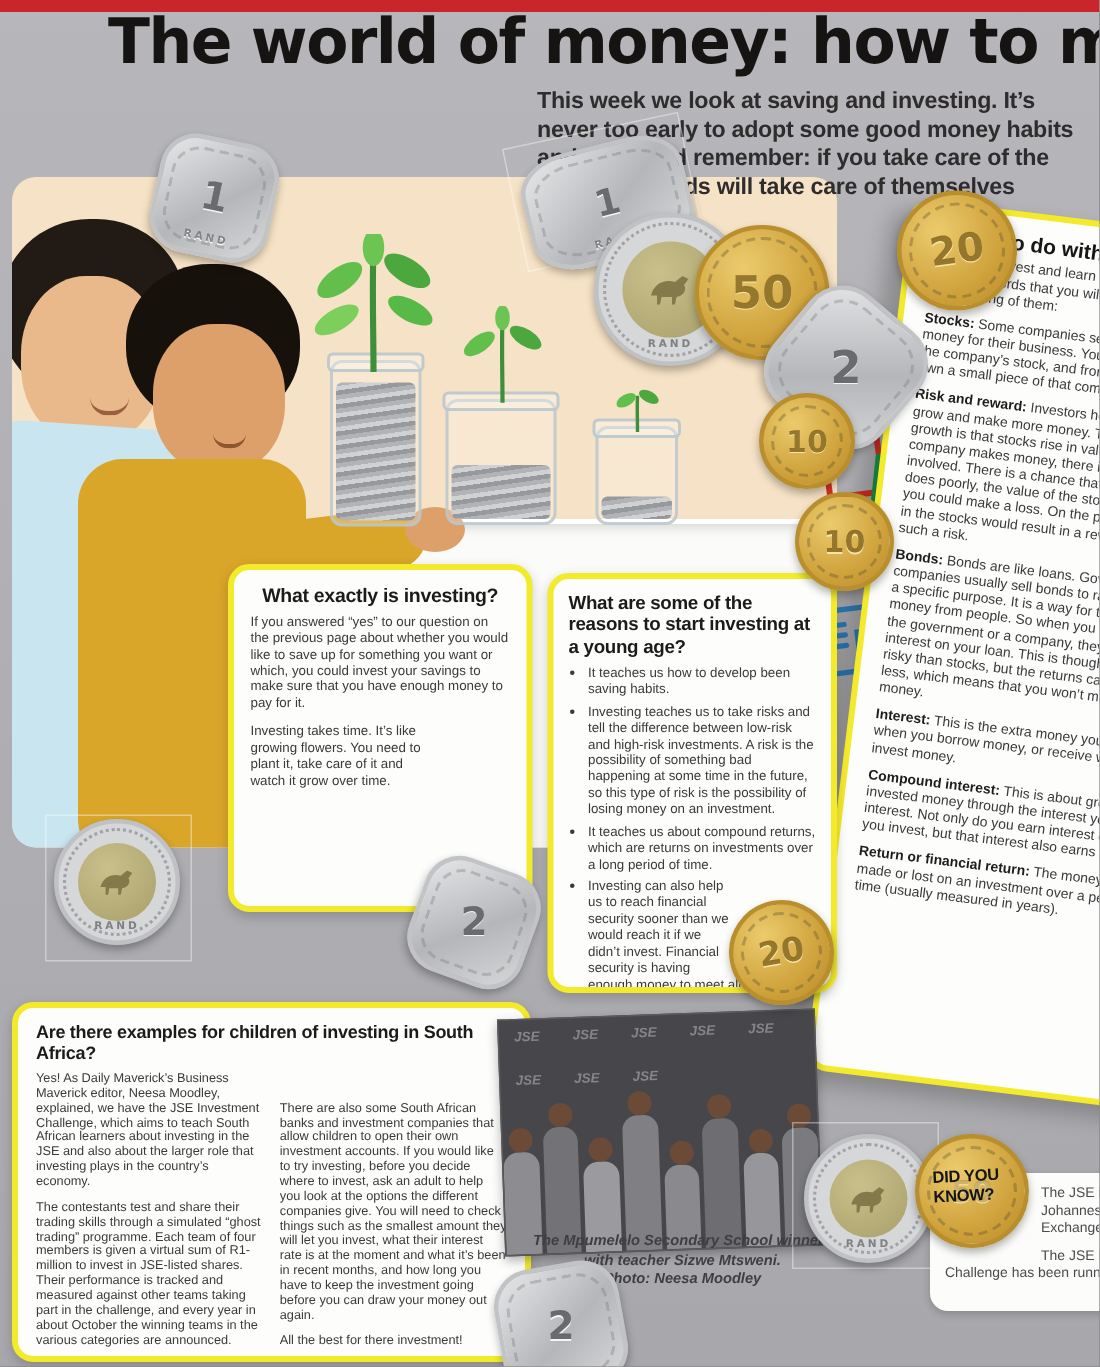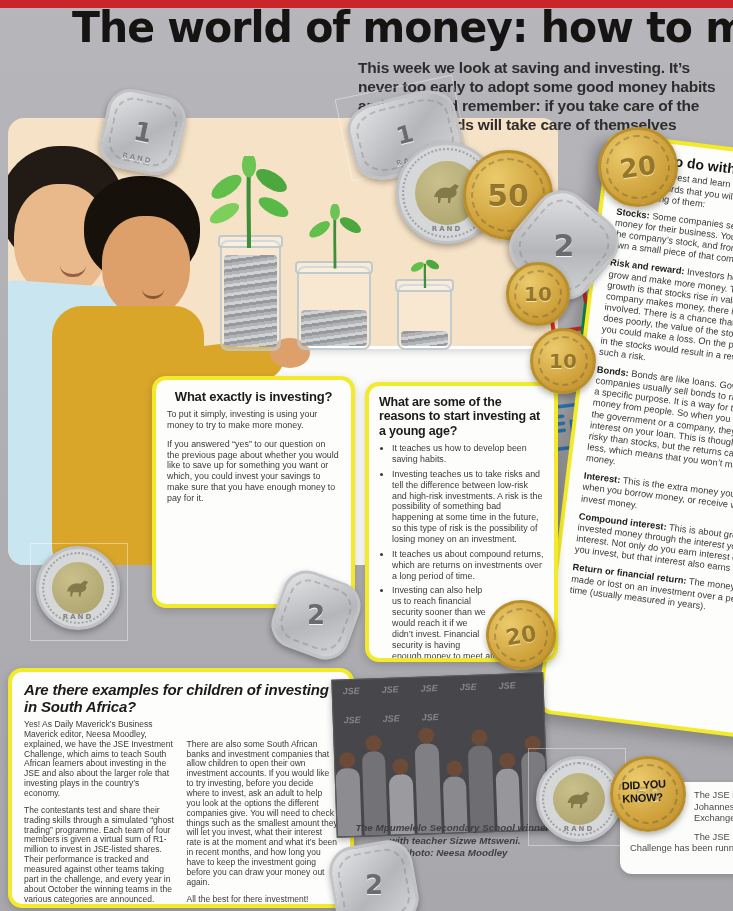--- a/index.html
+++ b/index.html
@@ -54,21 +54,21 @@
   .box-investing h3{font-size:13px;text-align:center;}
   .box-investing p{margin:0 0 8px 0;font-size:8.9px;line-height:1.22;color:#3a3a3c;}
   .box-reasons{left:365px;top:382px;width:193px;height:280px;padding:9px 10px;box-sizing:border-box;}
   .box-reasons h3{font-size:12.5px;line-height:1.15;}
   .box-reasons ul{margin:4px 0 0 0;padding-left:13px;}
   .box-reasons li{font-size:8.9px;line-height:1.22;color:#3a3a3c;margin-bottom:4px;}
   .spacer-coin{float:right;width:56px;height:52px;margin:6px -4px 0 4px;}
   .spacer-r2{float:right;width:52px;height:46px;margin:8px -6px 0 4px;}
 
   .box-examples{left:8px;top:668px;width:346px;height:240px;padding:9px 12px;box-sizing:border-box;}
-  .box-examples h3{font-size:15px;font-style:italic;}
+  .box-examples h3{font-size:12px;}
   .cols{display:flex;gap:11px;align-items:flex-end;}
   .cols .col{flex:1;}
   .cols p{margin:0 0 7px 0;font-size:8.5px;line-height:1.16;color:#3a3a3c;}
 
   
   .words-panel{left:608px;top:132px;width:240px;height:585px;
         background:#fdfdfc;border:4px solid #f3ea2b;border-radius:14px;
         transform:rotate(7deg);transform-origin:top left;z-index:12;
         box-shadow:-12px 8px 14px rgba(0,0,0,.22);
         padding:10px 14px;box-sizing:border-box;overflow:hidden;}
@@ -169,22 +169,22 @@
     </svg>
     <svg class="plant plant3" viewBox="0 0 100 90">
       <path d="M50 90 C50 66 49 48 50 26" stroke="#3f8f3a" stroke-width="6" fill="none"></path>
       <ellipse cx="30" cy="34" rx="19" ry="10" fill="#63bf4c" transform="rotate(-30 30 34)"></ellipse>
       <ellipse cx="70" cy="28" rx="19" ry="10" fill="#4ca83e" transform="rotate(28 70 28)"></ellipse>
     </svg>
   </div>
 
   <div class="abs ybox box-investing">
     <h3>What exactly is investing?</h3>
-    <p>To put it simply, investing is using your money to try to make more money.</p>
     <p>If you answered “yes” to our question on the previous page about whether you would like to save up for something you want or which, you could invest your savings to make sure that you have enough money to pay for it.</p>
+    <p><span class="spacer-r2"></span><span>Investing takes time. It’s like growing flowers. You need to plant it, take care of it and watch it grow over time.</span></p>
   </div>
 
   <div class="abs ybox box-reasons">
     <h3>What are some of the reasons to start investing at a young age?</h3>
     <ul>
       <li>It teaches us how to develop been saving habits.</li>
       <li>Investing teaches us to take risks and tell the difference between low-risk and high-risk investments. A risk is the possibility of something bad happening at some time in the future, so this type of risk is the possibility of losing money on an investment.</li>
       <li>It teaches us about compound returns, which are returns on investments over a long period of time.</li>
       <li><span class="spacer-coin"></span><span>Investing can also help us to reach financial security sooner than we would reach it if we didn’t invest. Financial security is having enough money to meet all your needs and wants, and even being able to pay for any unexpected expenses.</span></li>
     </ul>

